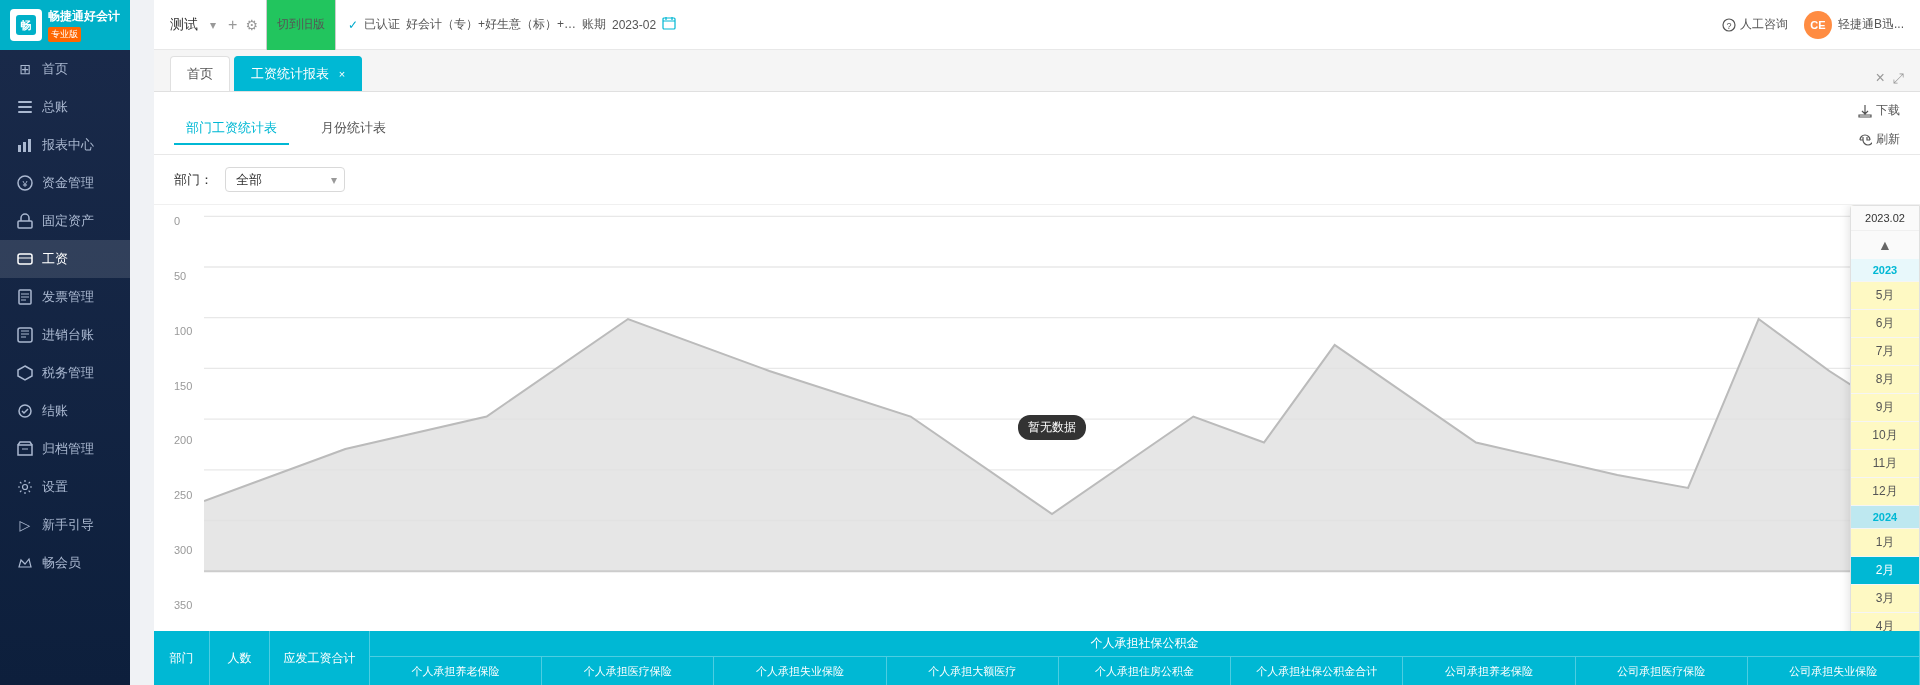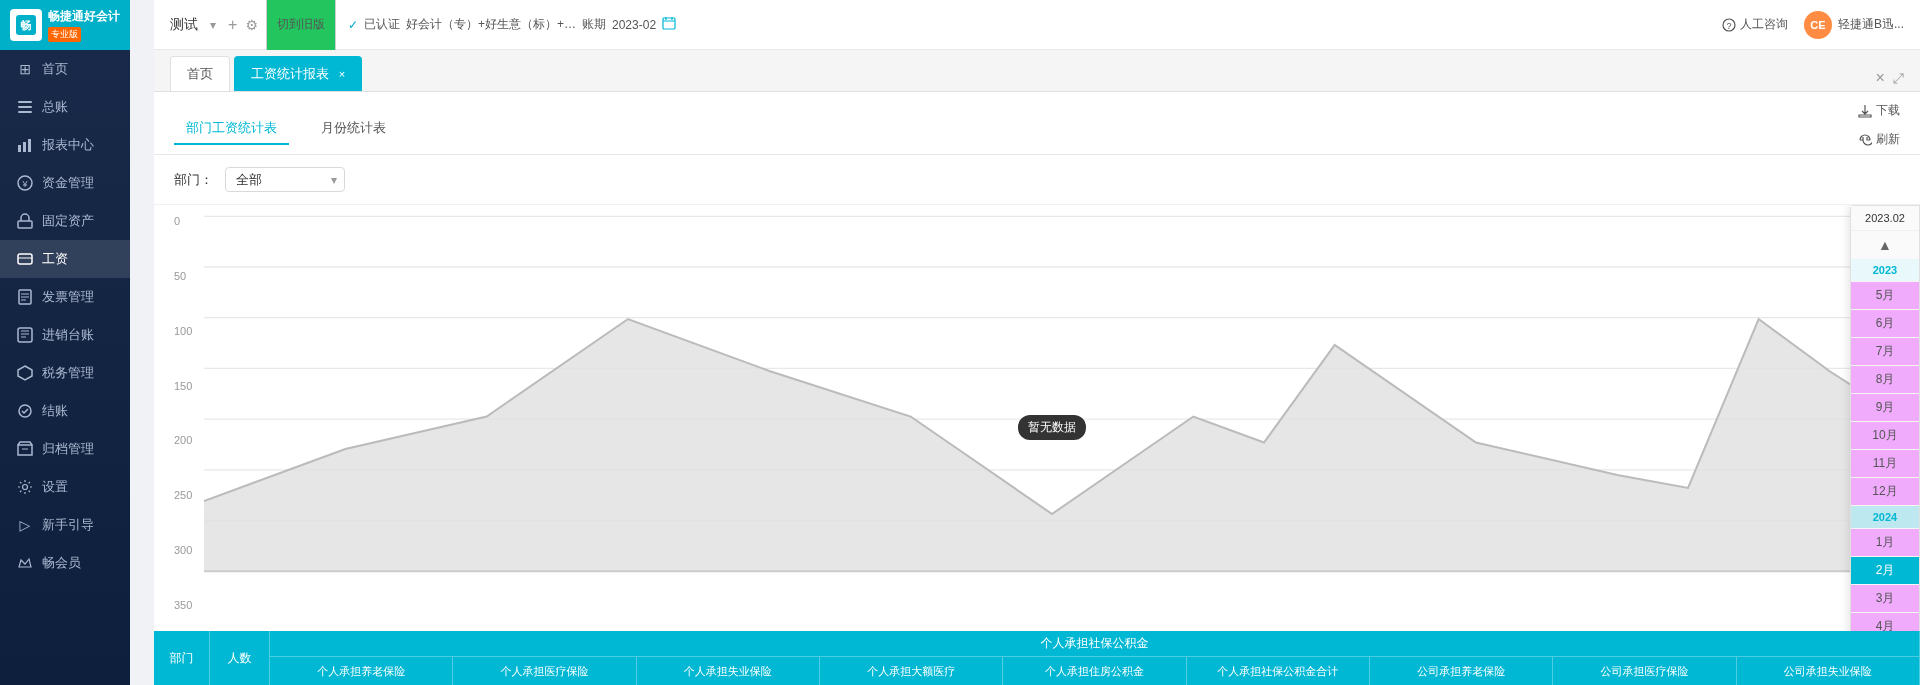--- a/index.html
+++ b/index.html
@@ -316,21 +316,21 @@
       transform: translateX(-50%);
       white-space: nowrap;
     }
 
     
     .date-panel {
       position: absolute;
       right: 0;
       top: 0;
       width: 70px;
-      background: #f0abfc;
+      background: #fef9c3;
       border: 1px solid #e0e0e0;
       border-radius: 4px 0 0 4px;
       box-shadow: -2px 0 8px rgba(0,0,0,0.1);
       font-size: 12px;
       display: flex;
       flex-direction: column;
       z-index: 10;
     }
     .date-panel-header {
       padding: 6px 8px;
@@ -712,20 +712,21 @@
         <div class="date-panel-item">4月</div>
         <div class="date-panel-bottom-nav">
           <span class="date-nav-btn">▼</span>
         </div>
       </div>
     </div>
 
     <div class="table-header">
       <div class="th-cell" style="width:56px;">部门</div>
       <div class="th-cell" style="width:60px;">人数</div>
+      <div class="th-cell" style="width:100px;">应发工资合计</div>
 
       <div class="th-group" style="display:flex;flex-direction:column;flex:1;min-width:0;">
         <div class="th-group-header">个人承担社保公积金</div>
         <div class="th-group-cells">
           <div class="th-sub-cell">个人承担养老保险</div>
           <div class="th-sub-cell">个人承担医疗保险</div>
           <div class="th-sub-cell">个人承担失业保险</div>
           <div class="th-sub-cell">个人承担大额医疗</div>
           <div class="th-sub-cell">个人承担住房公积金</div>
           <div class="th-sub-cell">个人承担社保公积金合计</div>

